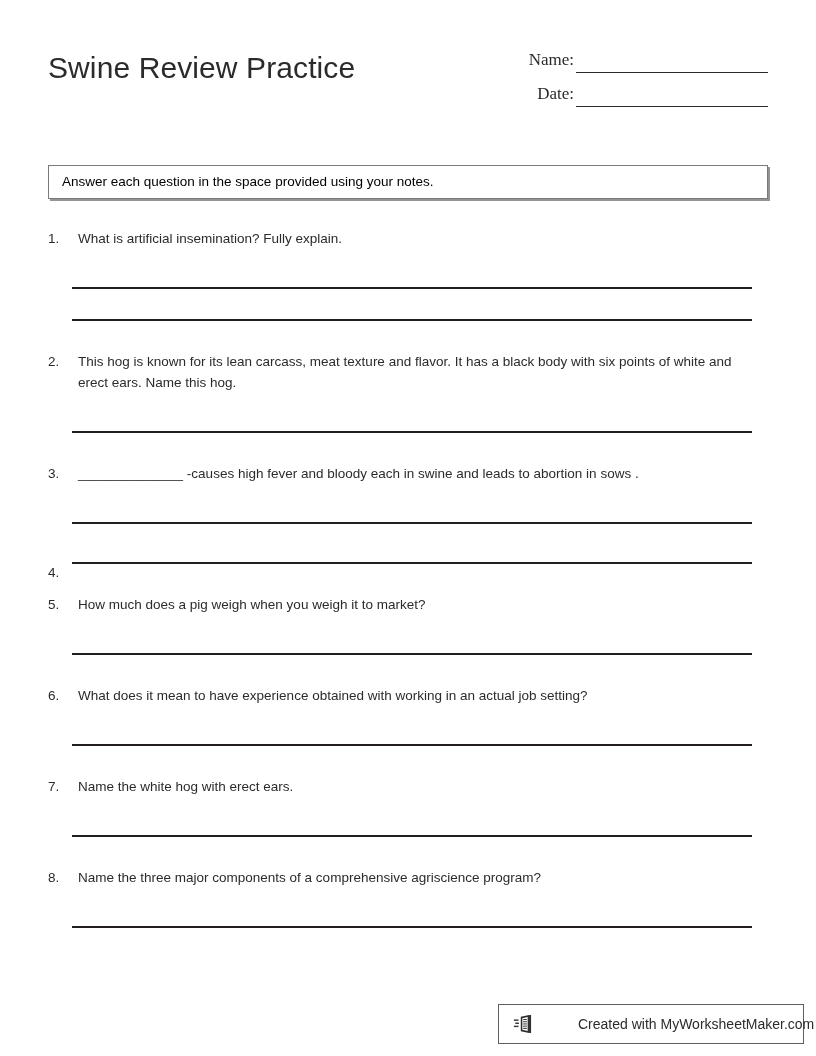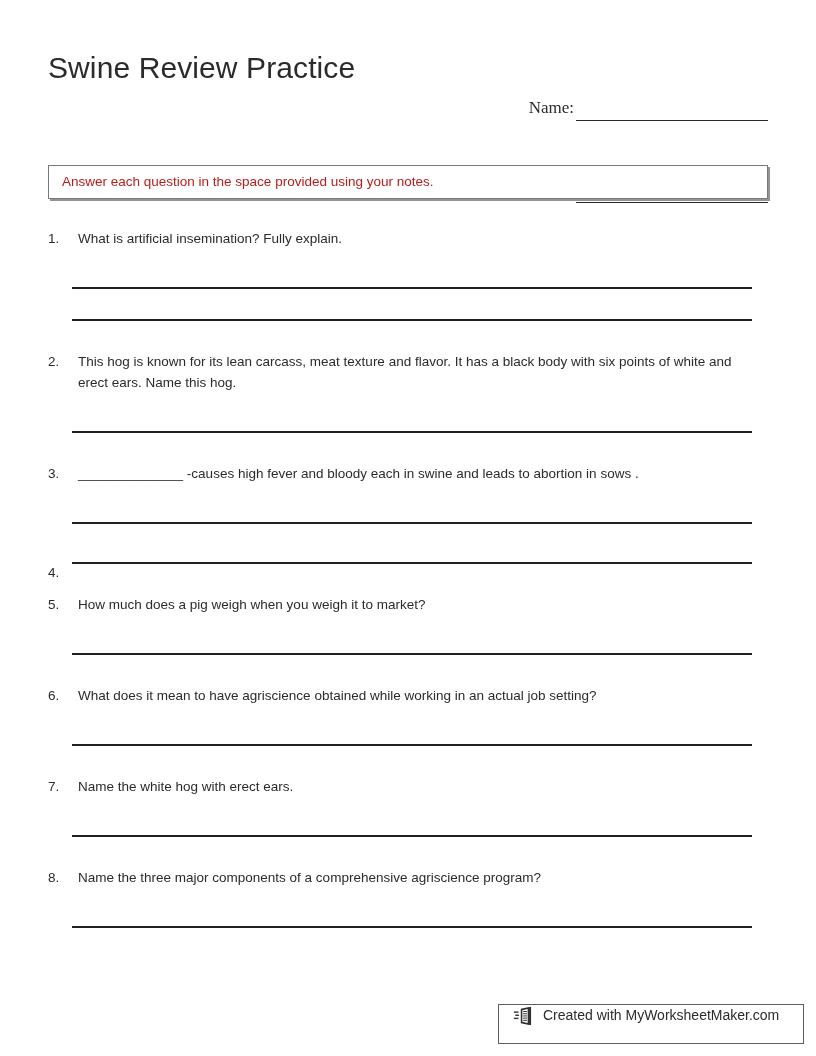--- a/index.html
+++ b/index.html
@@ -43,21 +43,20 @@
 
   .meta-fields {
     position: absolute;
     left: 500px;
     top: 46px;
     width: 270px;
   }
   .meta-row {
     position: relative;
     height: 34px;
-    margin-top: 48px;
   }
   .meta-label {
     position: absolute;
     right: 196px;
     top: 4px;
     font-family: "Liberation Serif", serif;
     font-size: 17px;
     line-height: 20px;
     color: #2b2b2b;
     white-space: nowrap;
@@ -83,21 +82,21 @@
     background: #ffffff;
     box-shadow: 2px 2px 0 rgba(60,60,60,0.55);
   }
   .instruction-text {
     position: absolute;
     left: 13px;
     top: 50%;
     transform: translateY(-50%);
     font-size: 13.5px;
     line-height: 18px;
-    color: #b91c1c;
+    color: #000000;
     white-space: nowrap;
     text-align: right;
   }
 
   
   .questions {
     position: absolute;
     left: 0;
     top: 228px;
     width: 816px;
@@ -141,21 +140,23 @@
   .footer-badge {
     position: absolute;
     left: 498px;
     top: 1004px;
     width: 306px;
     height: 40px;
     box-sizing: border-box;
     border: 1px solid #5e5e5e;
     background: #ffffff;
     display: flex;
+    align-items: center;
     padding-left: 14px;
+    gap: 35px;
   }
   .badge-icon {
     width: 22px;
     height: 22px;
     flex: 0 0 22px;
     margin-right: 8px;
     display: block;
   }
   .badge-text {
     font-size: 14px;
@@ -230,21 +231,21 @@
           <span class="q-number">5.</span>
           <div class="q-text">How much does a pig weigh when you weigh it to market?</div>
         </div>
         <div class="answer-lines">
           <div class="answer-line" style="margin-top: 38px;"></div>
         </div>
       </div>
       <div class="question-block" style="margin-bottom: 30px;">
         <div class="question-row">
           <span class="q-number">6.</span>
-          <div class="q-text">What does it mean to have agriscience obtained while working in an actual job setting?</div>
+          <div class="q-text">What does it mean to have experience obtained with working in an actual job setting?</div>
         </div>
         <div class="answer-lines">
           <div class="answer-line" style="margin-top: 38px;"></div>
         </div>
       </div>
       <div class="question-block" style="margin-bottom: 30px;">
         <div class="question-row">
           <span class="q-number">7.</span>
           <div class="q-text">Name the white hog with erect ears.</div>
         </div>

